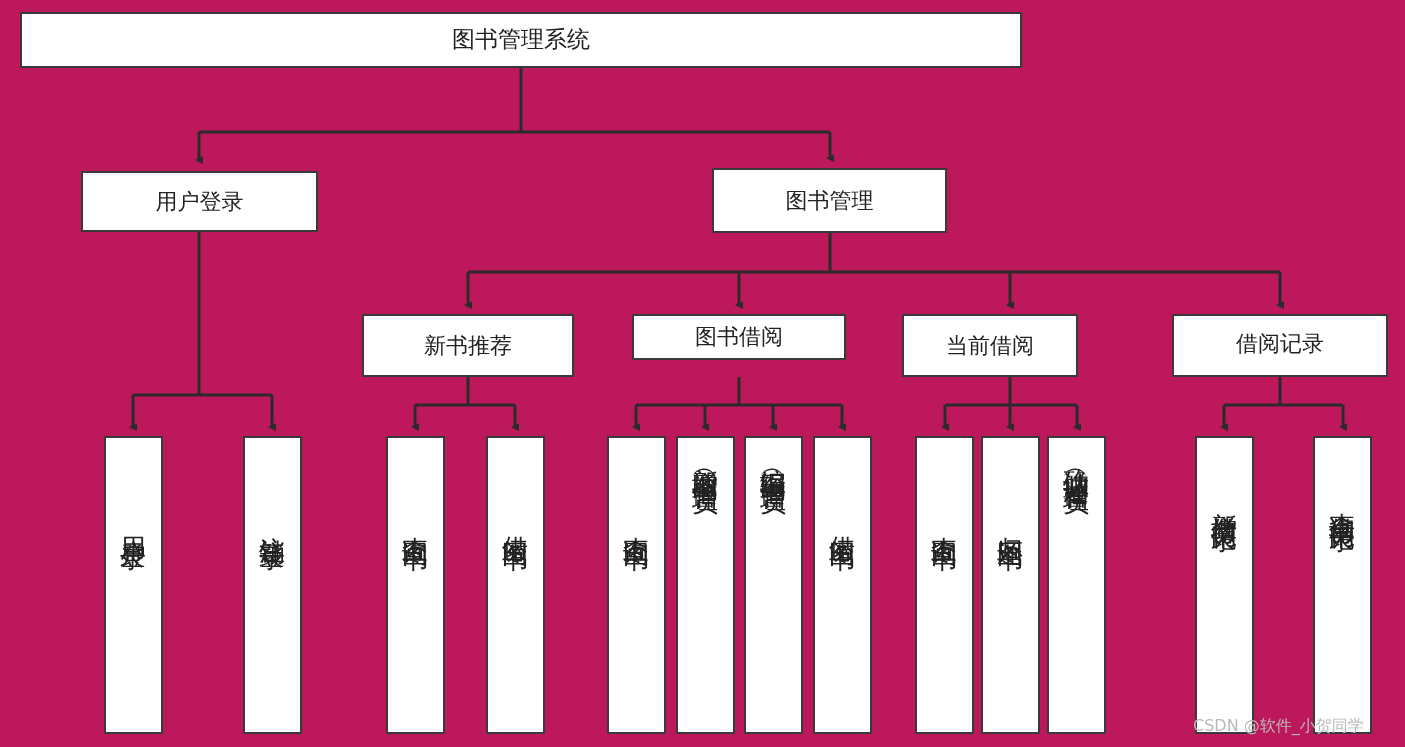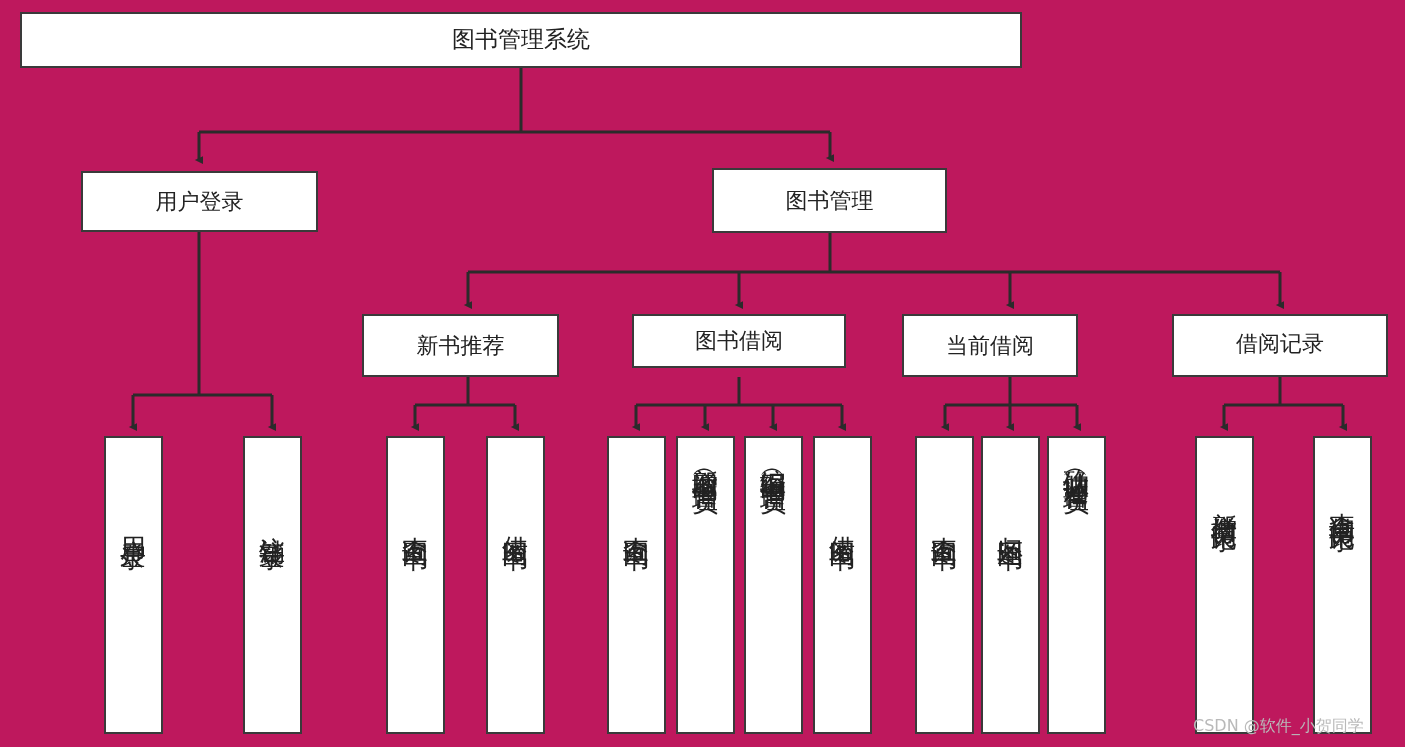--- a/index.html
+++ b/index.html
@@ -141,24 +141,24 @@
     <span class="node-label">图书管理系统</span>
   </div>
 
   <div class="node horiz" style="left:81px; top:171px; width:237px; height:61px;">
     <span class="node-label">用户登录</span>
   </div>
   <div class="node horiz" style="left:712px; top:168px; width:235px; height:65px;">
     <span class="node-label">图书管理</span>
   </div>
 
-  <div class="node horiz" style="left:362px; top:314px; width:197px; height:63px;">
+  <div class="node horiz" style="left:362px; top:314px; width:212px; height:63px;">
     <span class="node-label">新书推荐</span>
   </div>
-  <div class="node horiz" style="left:632px; top:314px; width:214px; height:54px;">
+  <div class="node horiz" style="left:632px; top:314px; width:214px; height:46px;">
     <span class="node-label">图书借阅</span>
   </div>
   <div class="node horiz" style="left:902px; top:314px; width:176px; height:63px;">
     <span class="node-label">当前借阅</span>
   </div>
   <div class="node horiz" style="left:1172px; top:314px; width:216px; height:63px;font-family:Liberation Mono, monospace;">
     <span class="node-label">借阅记录</span>
   </div>
 
   <div class="node vert mid" style="left:104px; top:436px; width:59px; height:298px;">

